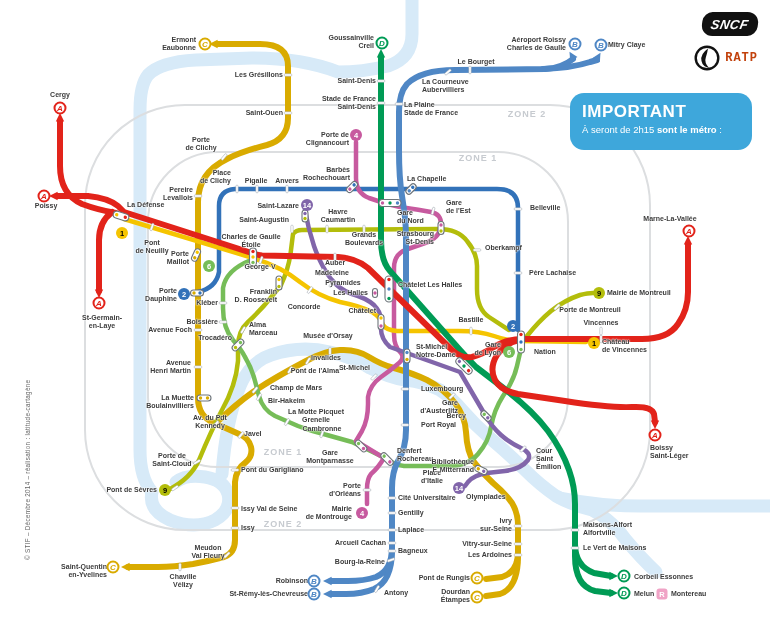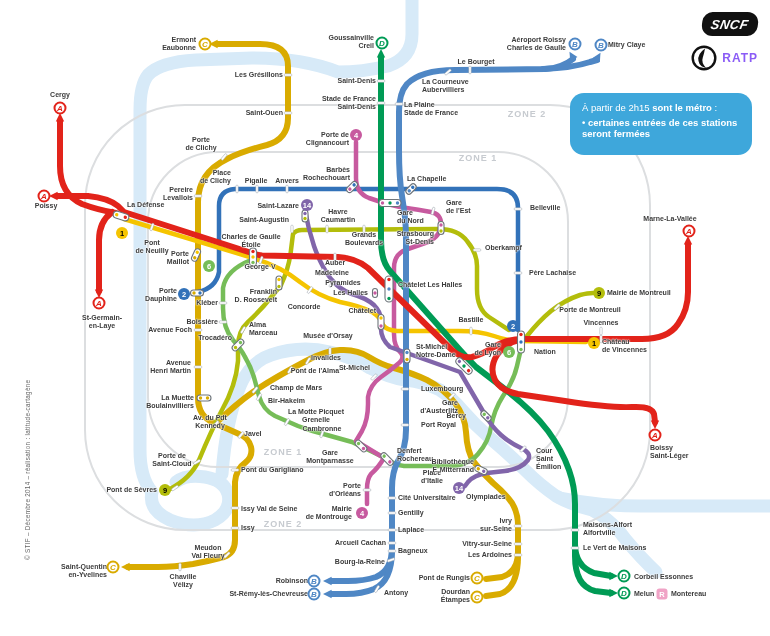--- a/index.html
+++ b/index.html
@@ -22,21 +22,21 @@
       padding:9px 12px 10px 12px;box-sizing:border-box;color:#fff;z-index:8;}
   #important-title{font-size:17px;font-weight:800;letter-spacing:.5px;margin-bottom:2px;}
   #important-intro{font-size:9.5px;margin-bottom:5px;}
   #important-intro b{font-weight:800;}
   .important-bullet{font-size:9.5px;font-weight:700;line-height:1.15;margin-bottom:5px;}
   #logo-area{position:absolute;right:12px;top:12px;z-index:9;}
   #sncf-logo{width:56px;height:24px;background:#111;border-radius:9px 12px 9px 12px;
       transform:skewX(-8deg);display:flex;align-items:center;justify-content:center;margin-left:auto;}
   #sncf-logo span{color:#fff;font-style:italic;font-weight:800;font-size:13px;transform:skewX(-4deg);letter-spacing:.5px;}
   #ratp-row{display:flex;align-items:center;gap:5px;margin-top:9px;justify-content:flex-end;}
-  #ratp-text{font-weight:800;font-size:12px;letter-spacing:1px;color:#8b5cf6;}
+  #ratp-text{font-weight:800;font-size:12px;letter-spacing:1px;color:#c2410c;font-family:Liberation Mono, monospace;}
   #copyright{position:absolute;left:24px;top:560px;transform:rotate(-90deg);transform-origin:0 0;
       font-size:6.3px;color:#666;width:240px;letter-spacing:.3px;}
 </style>
 </head>
 <body>
 
 <div id="stage">
   <svg id="map-svg" width="770" height="636" viewBox="0 0 770 636">
       <path d="M412,0 L412,34 Q412,58 388,66 Q362,72 338,72 Q302,58 252,58 L196,60 Q160,62 148,75 Q140,85 140,110 L140,450 Q140,478 152,492 Q148,510 170,520 Q195,530 215,520 Q232,510 228,494 Q224,480 205,477 Q186,474 176,482" fill="none" stroke="#D7EAF8" stroke-width="13" stroke-linecap="round" stroke-linejoin="round"></path>
       <path d="M222,474 Q226,420 240,386 Q250,362 271,355 Q300,345 330,352 Q355,358 370,368 Q390,378 405,380 Q425,382 440,390 Q452,398 462,410 Q475,425 490,438 Q510,455 525,470 Q540,485 556,496 Q572,505 592,510 Q612,520 626,540 Q641,558 656,572" fill="none" stroke="#D7EAF8" stroke-width="13" stroke-linecap="round" stroke-linejoin="round"></path>
@@ -254,22 +254,22 @@
       <path d="M0,-5 L4.2,3.6 L-4.2,3.6 Z" fill="#4F87C5" transform="translate(328,581) rotate(270)"></path>
       <path d="M0,-5 L4.2,3.6 L-4.2,3.6 Z" fill="#4F87C5" transform="translate(328,594) rotate(270)"></path>
       <path d="M0,-5 L4.2,3.6 L-4.2,3.6 Z" fill="#D9AB00" transform="translate(214,44) rotate(270)"></path>
       <path d="M0,-5 L4.2,3.6 L-4.2,3.6 Z" fill="#D9AB00" transform="translate(126,567) rotate(270)"></path>
       <path d="M0,-5 L4.2,3.6 L-4.2,3.6 Z" fill="#009B55" transform="translate(381,54) rotate(0)"></path>
       <path d="M0,-5 L4.2,3.6 L-4.2,3.6 Z" fill="#009B55" transform="translate(613,576) rotate(90)"></path>
       <path d="M0,-5 L4.2,3.6 L-4.2,3.6 Z" fill="#009B55" transform="translate(613,593) rotate(90)"></path>
     </svg>
 
   <div id="important-box" style="background: rgb(62, 167, 219);">
-    <div id="important-intro"><span>À partir de 2h15 </span><b>sont le métro</b><span> :</span></div>
-    <div class="important-bullet">• certaines entrées de ces stations seront fermées</div>
+    <div id="important-title">IMPORTANT</div>
+    <div id="important-intro"><span>À seront de 2h15 </span><b>sont le métro</b><span> :</span></div>
   </div>
 
   <div id="logo-area">
     <div id="sncf-logo">
         <span>SNCF</span>
       </div>
     <div id="ratp-row">
       <svg width="26" height="26" viewBox="0 0 26 26">
         <circle cx="13" cy="13" r="11.3" fill="none" stroke="#111" stroke-width="2.4"></circle>
         <path d="M14,3.5 Q6,9 7.5,16 Q8.6,21.5 15,23 Q10,17.5 11.8,12.5 Q13.4,7.5 14,3.5 Z" fill="#111"></path>

